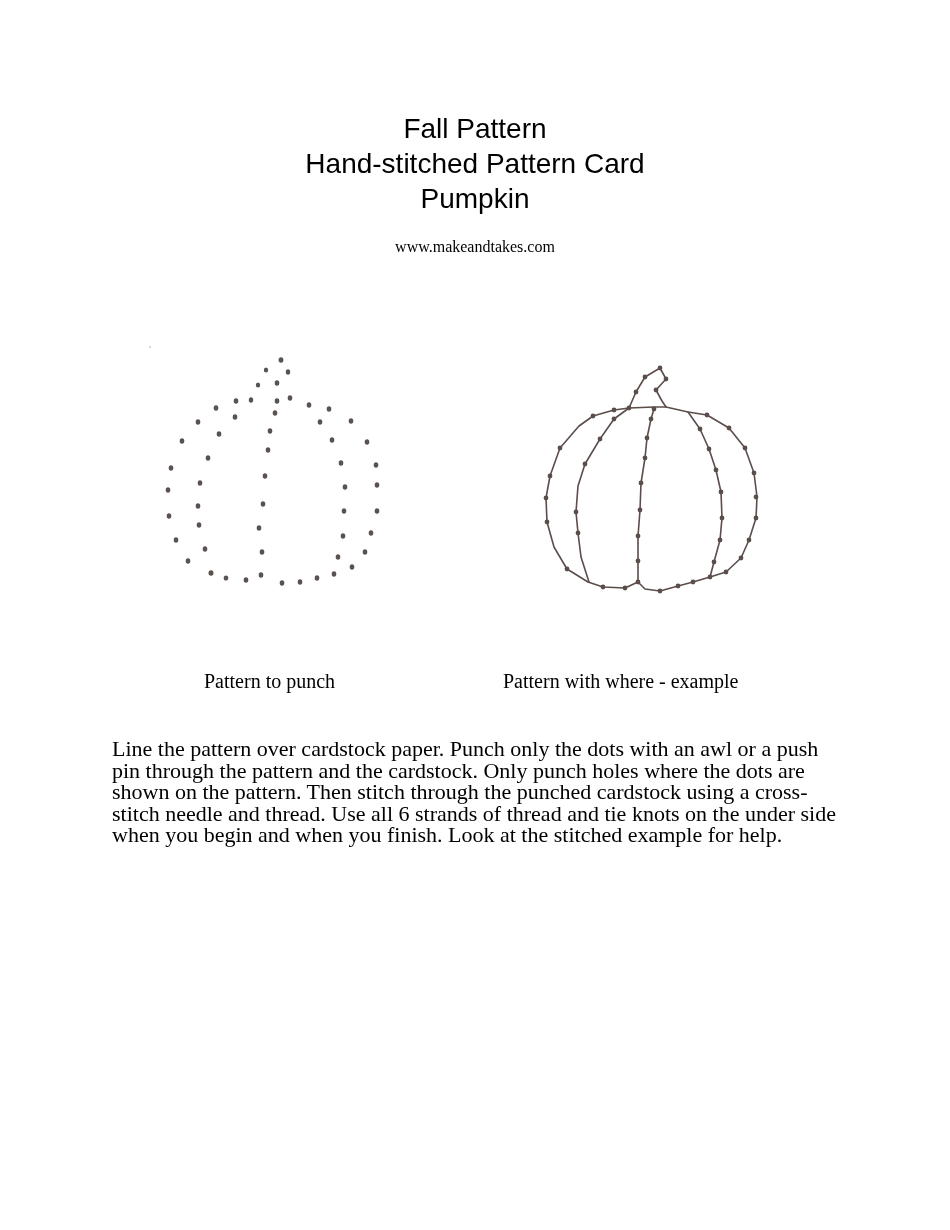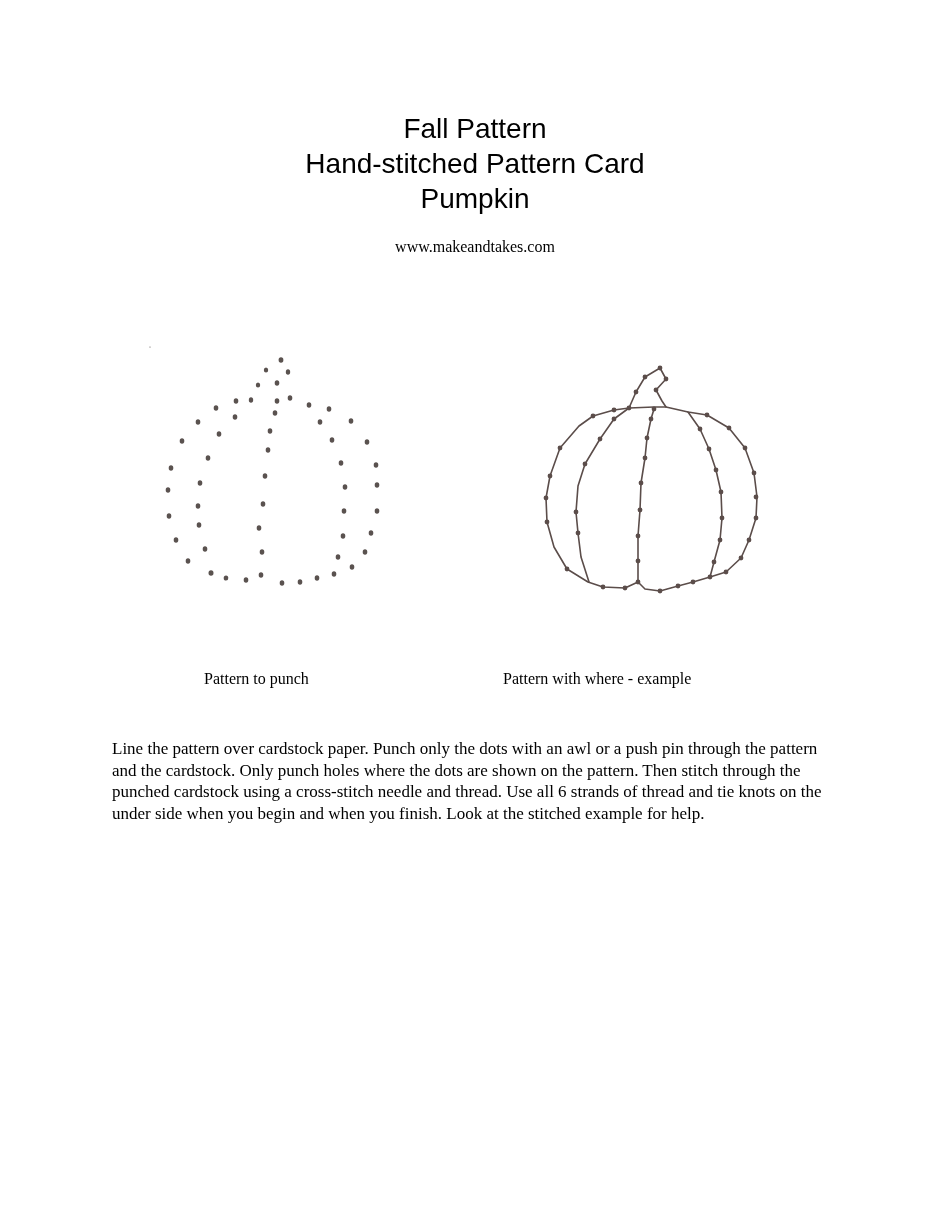--- a/index.html
+++ b/index.html
@@ -10,27 +10,27 @@
   }
   .t1 { top: 111px; }
   .t2 { top: 146px; }
   .t3 { top: 181px; }
   .url {
     position: absolute; top: 218px; left: 0; width: 950px; text-align: center;
     font-family: "Liberation Serif", serif; font-size: 16px; color: #000; margin-top: 20px;
   }
   .caption {
     position: absolute; top: 670px;
-    font-family: "Liberation Serif", serif; font-size: 16px; color: #000;
+    font-family: "Liberation Serif", serif; font-size: 20px; color: #000;
   }
   .cap-left { left: 204px; }
   .cap-right { left: 503px; }
   .instructions {
     position: absolute; top: 738px; left: 112px; width: 730px;
-    font-family: "Liberation Serif", serif; font-size: 17px; line-height: 21.5px; color: #000;
+    font-family: "Liberation Serif", serif; font-size: 22px; line-height: 21.5px; color: #000;
   }
   svg { position: absolute; }
   .dot { fill: #5a524f; }
   .thread { fill: none; stroke: #5b4d4a; stroke-width: 1.6; stroke-linejoin: round; stroke-linecap: round; }
   .knot { fill: #5b4d4a; }
 </style>
 </head>
 <body>
 
 <div class="title t1">Fall Pattern</div>

